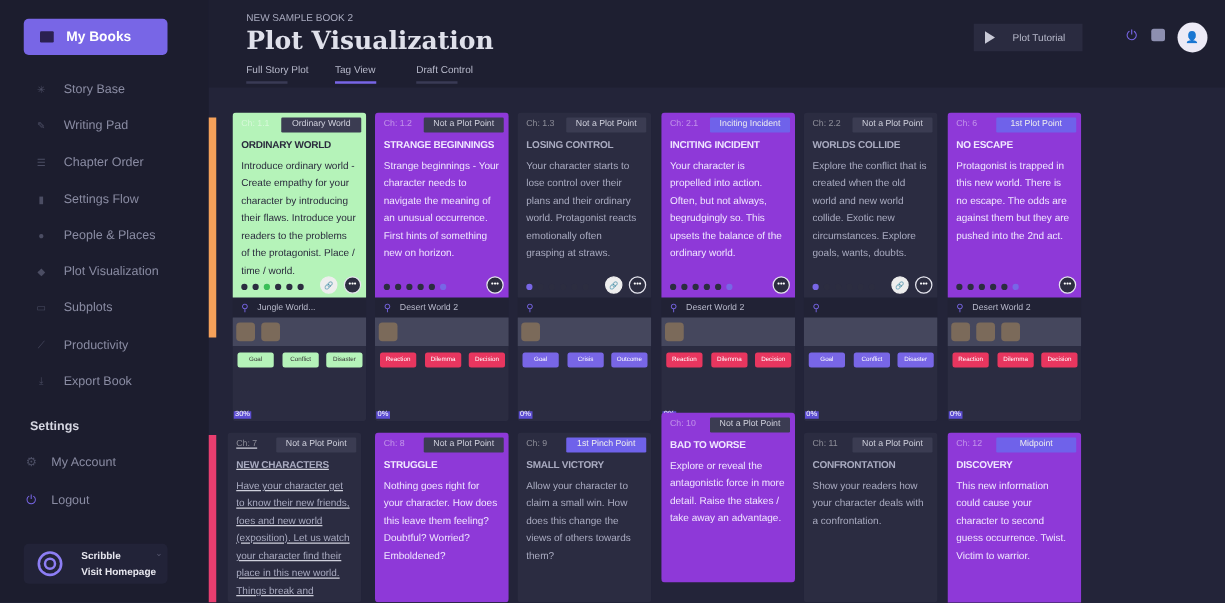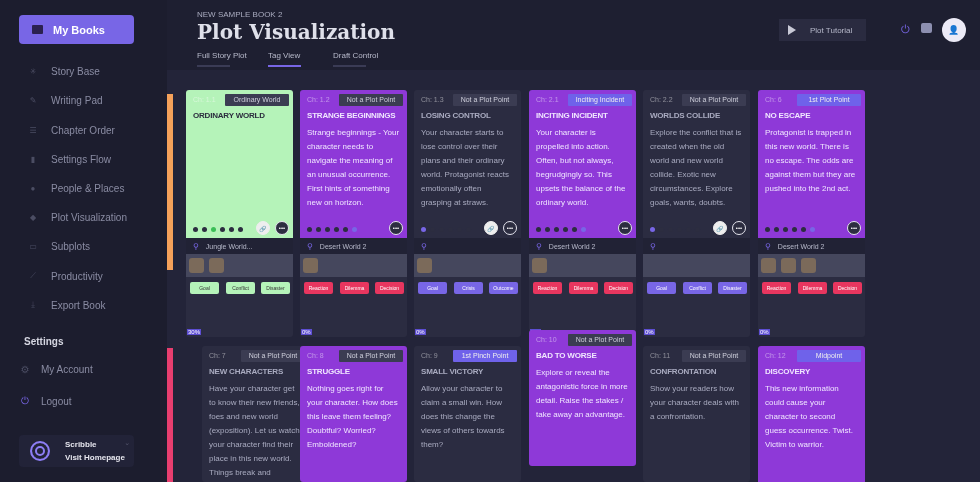--- a/index.html
+++ b/index.html
@@ -134,20 +134,21 @@
 
 <div class="rowbar" style="top:94px;height:176px;background:#f5a15a"></div>
 <div class="rowbar" style="top:348px;height:134px;background:#e83e6f"></div>
 
 <div id="cards">
     <div class="card" style="left: 186px; top: 90px;">
       <div class="ctop green" style="height:148px">
   <div class="ch">Ch: 1.1</div>
   <div class="tag ">Ordinary World</div>
   <div class="ctitle">ORDINARY WORLD</div>
+  <div class="cdesc">Introduce ordinary world - Create empathy for your character by introducing their flaws. Introduce your readers to the problems of the protagonist. Place / time / world.</div>
         <div class="dots">
           <div class="dot" style=""></div>
           <div class="dot" style=""></div>
           <div class="dot" style="background:#3bbf57"></div>
           <div class="dot" style=""></div>
           <div class="dot" style=""></div>
           <div class="dot" style=""></div>
         </div>
         <div class="btns">
           <div class="cb w">🔗</div>
@@ -324,21 +325,21 @@
         <div class="face"></div>
         <div class="face"></div>
       </div>
       <div class="pills">
         <div class="pill" style="left:4px;background:#e8365f;color:#fff">Reaction</div>
         <div class="pill" style="left:40px;background:#e8365f;color:#fff">Dilemma</div>
         <div class="pill" style="left:75px;background:#e8365f;color:#fff">Decision</div>
         <span class="pct">0%</span>
       </div>
     </div>
-    <div class="card" style="left: 202px; top: 346px;">
+    <div class="card" style="left: 182px; top: 346px; text-decoration: underline;">
       <div class="ctop dark" style="height:136px">
   <div class="ch">Ch: 7</div>
   <div class="tag ">Not a Plot Point</div>
   <div class="ctitle">NEW CHARACTERS</div>
   <div class="cdesc">Have your character get to know their new friends, foes and new world (exposition). Let us watch your character find their place in this new world. Things break and misunderstandings.</div>
       </div>
     </div>
     <div class="card" style="left: 300px; top: 346px;">
       <div class="ctop purple" style="height:136px">
   <div class="ch">Ch: 8</div>

